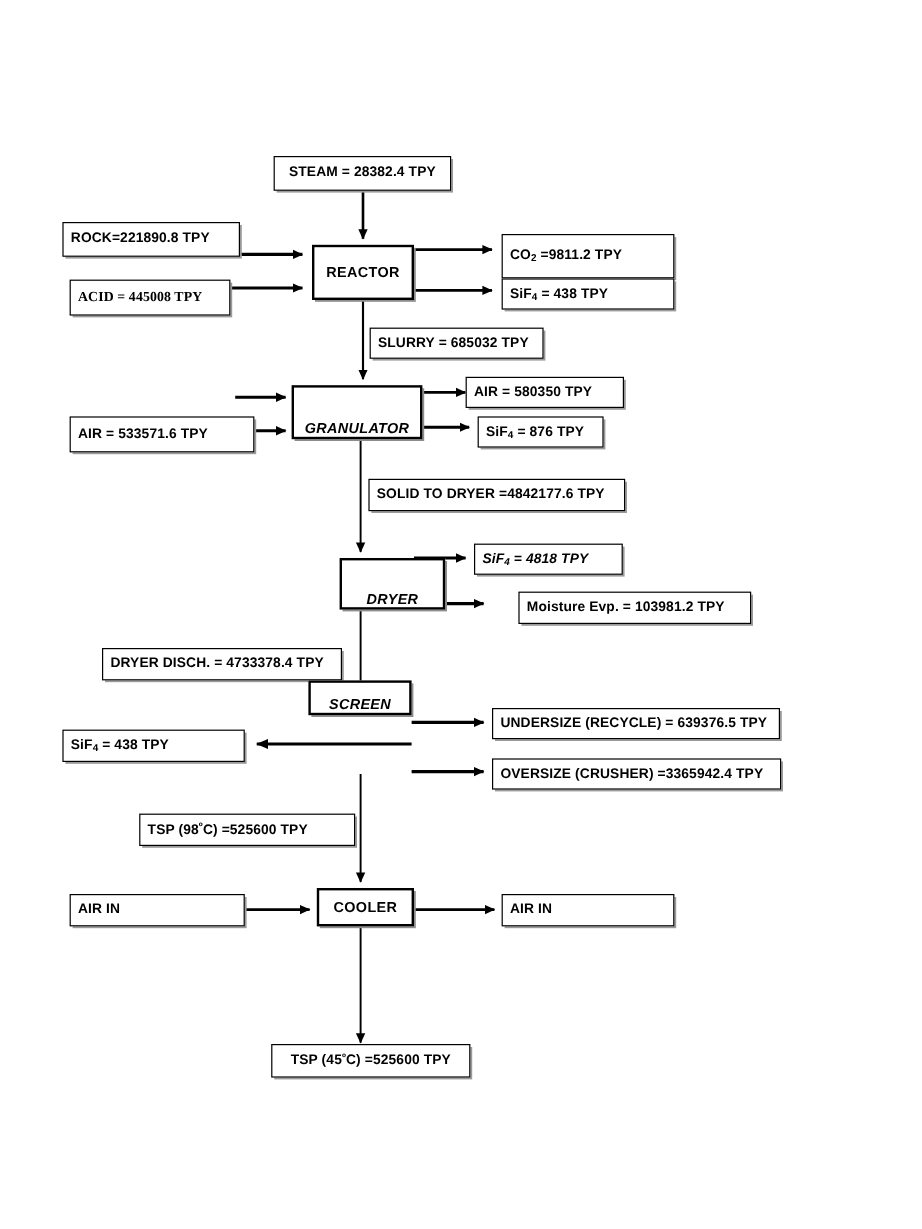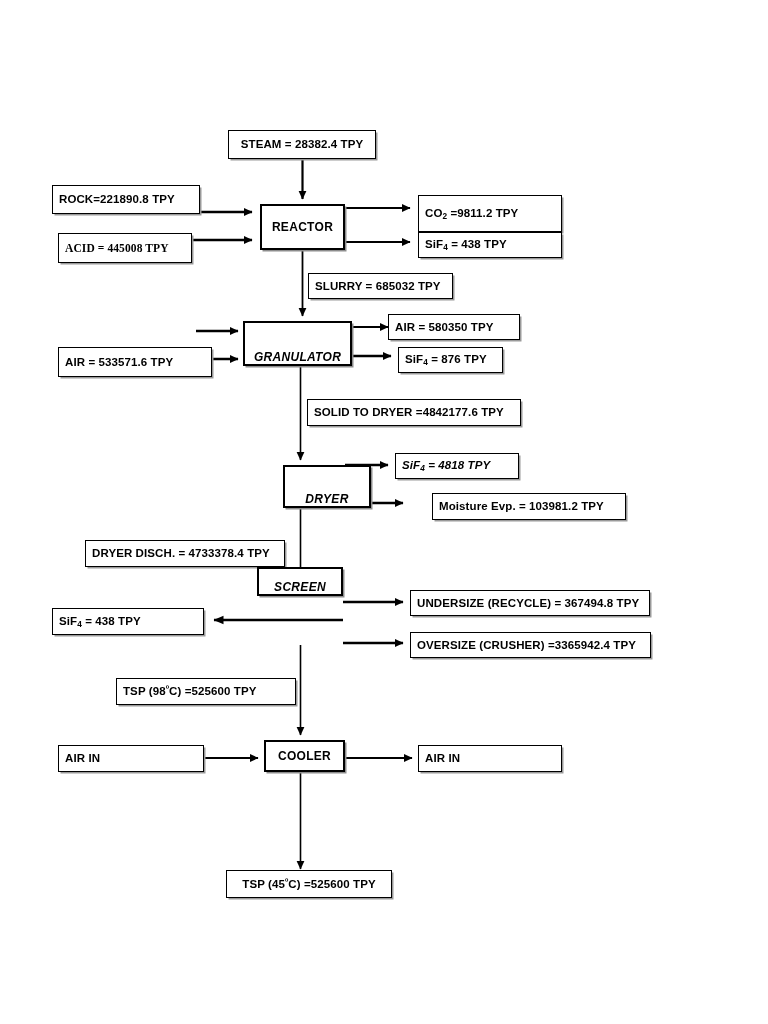--- a/index.html
+++ b/index.html
@@ -179,21 +179,21 @@
 
   <div class="lbl left" style="left:85px; top:540px; width:200px; height:27px;">
     <span>DRYER DISCH. = 4733378.4 TPY</span>
   </div>
 
   <div class="lbl left" style="left:52px; top:608px; width:152px; height:27px;">
     <span>SiF<sub>4</sub> = 438 TPY</span>
   </div>
 
   <div class="lbl left" style="left:410px; top:590px; width:240px; height:26px;">
-    <span>UNDERSIZE (RECYCLE) = 367494.8 TPY</span>
+    <span>UNDERSIZE (RECYCLE) = 639376.5 TPY</span>
   </div>
 
   <div class="lbl left" style="left:410px; top:632px; width:241px; height:26px;">
     <span>OVERSIZE (CRUSHER) =3365942.4 TPY</span>
   </div>
 
   <div class="lbl left" style="left:116px; top:678px; width:180px; height:27px;">
     <span>TSP (98<span class="deg">º</span>C) =525600 TPY</span>
   </div>
 

